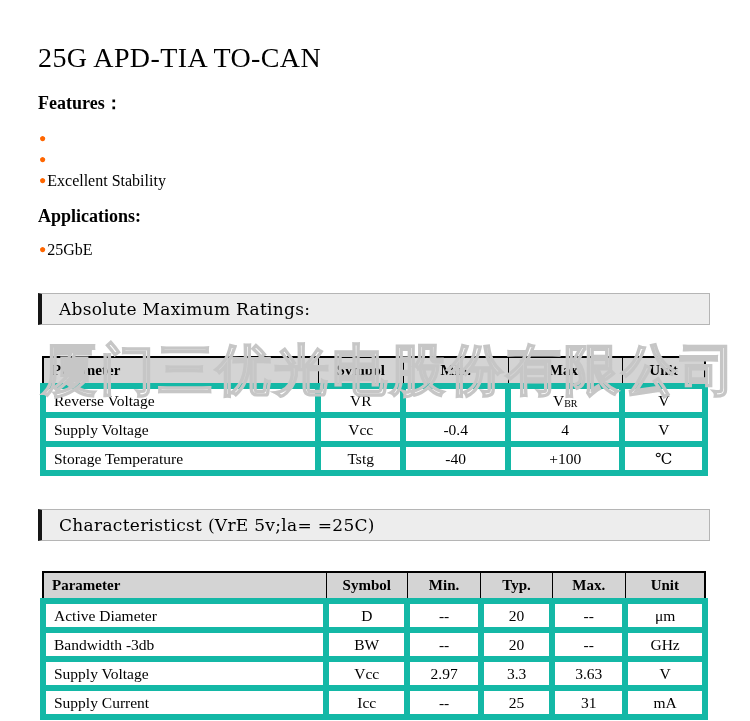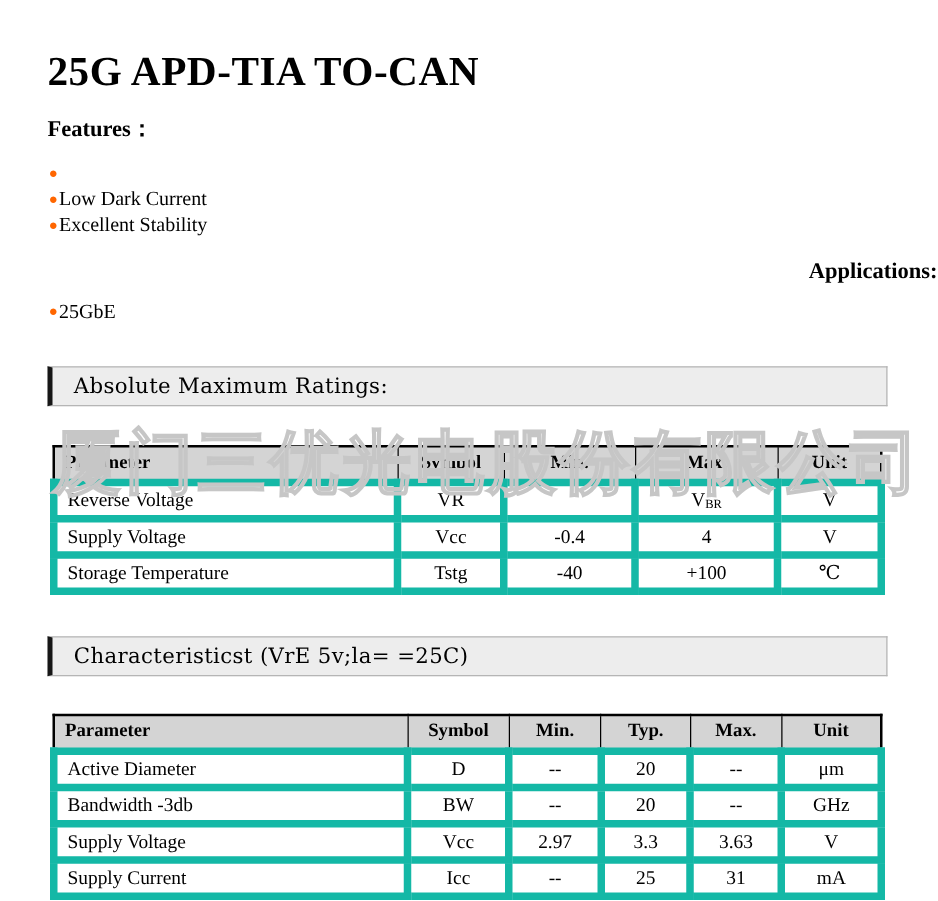--- a/index.html
+++ b/index.html
@@ -6,32 +6,32 @@
   body {
     width: 750px; height: 721px;
     overflow: hidden;
     background: #ffffff;
     color: #000;
     position: relative;
     font-family: "Liberation Serif", "DejaVu Serif", "DejaVu Sans", serif;
   }
 
   .page-title {
-    font-size: 33px; font-weight: bold;
+    font-size: 28px; font-weight: normal;
     line-height: 28px;
     margin: 44px 0 0 38px;
     letter-spacing: 0.4px;
   }
 
   .subhead {
     font-size: 18px; font-weight: bold;
     line-height: 22px;
     margin: 20px 0 0 38px;
   }
-  .subhead.apps { margin-top: 14px; text-align: right; }
+  .subhead.apps { margin-top: 14px; }
 
   .bullet-list { margin: 14px 0 0 39px; }
   .bullet-list.single { margin-top: 12px; }
   .bullet-item {
     font-size: 16px; line-height: 21px;
     display: flex; align-items: center;
     white-space: nowrap;
   }
   .dot {
     color: #ff6600;
@@ -117,21 +117,20 @@
 <h1 class="page-title">25G APD-TIA TO-CAN</h1>
 
 <h2 class="subhead">Features：</h2>
 
 <div class="bullet-list">
   <div class="bullet-item">
     <span class="dot">●</span>
   </div>
   <div class="bullet-item">
     <span class="dot">●</span>
-    <span>Low Dark Current</span>
   </div>
   <div class="bullet-item">
     <span class="dot">●</span>
     <span>Excellent Stability</span>
   </div>
 </div>
 
 <h2 class="subhead apps">Applications:</h2>
 
 <div class="bullet-list single">

